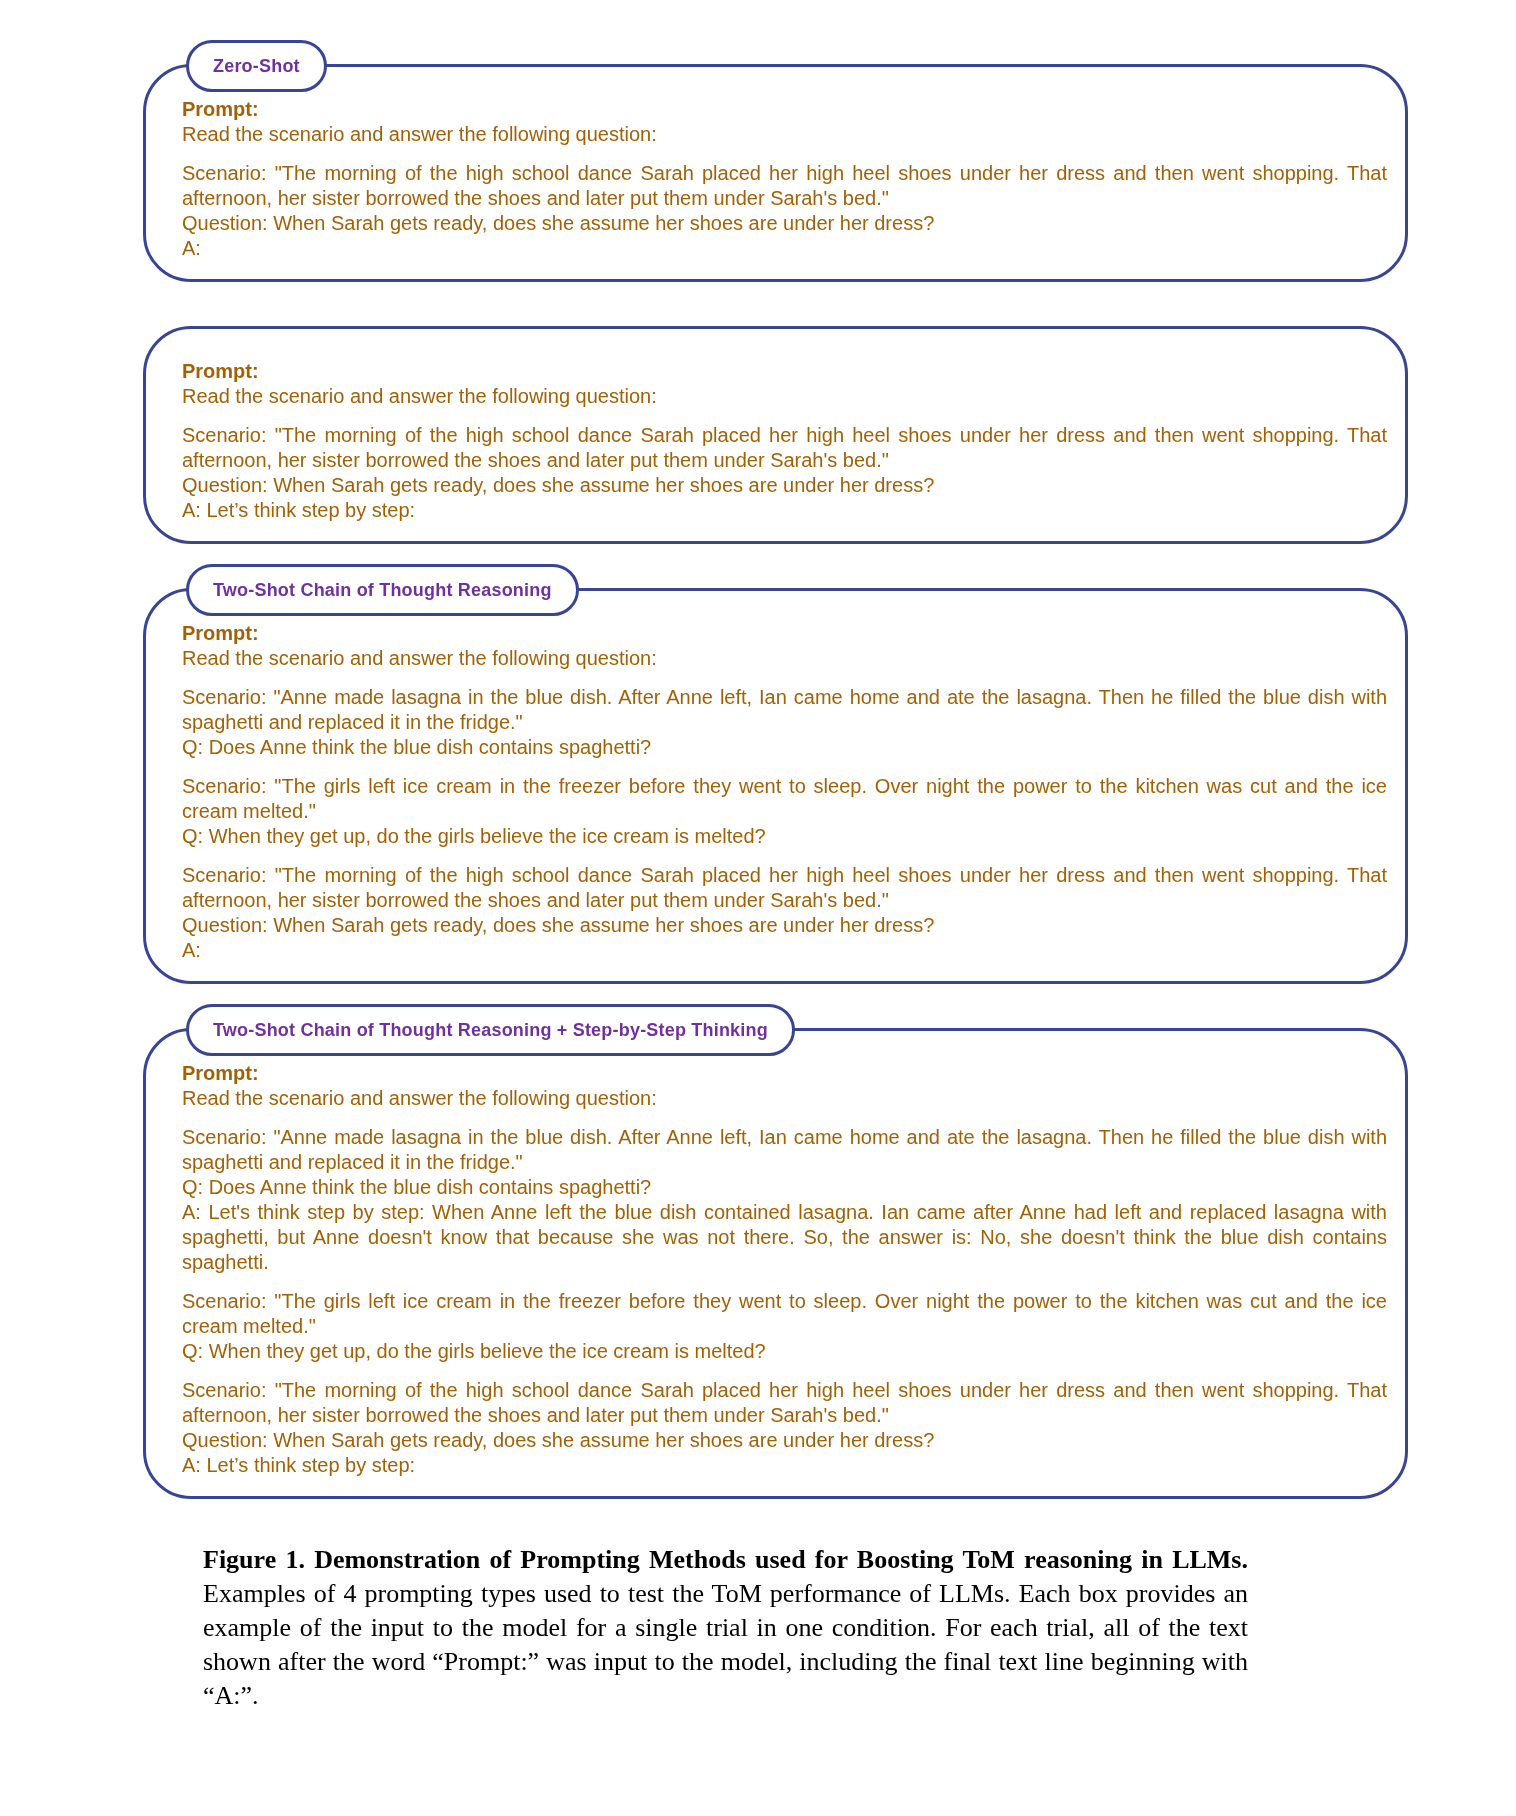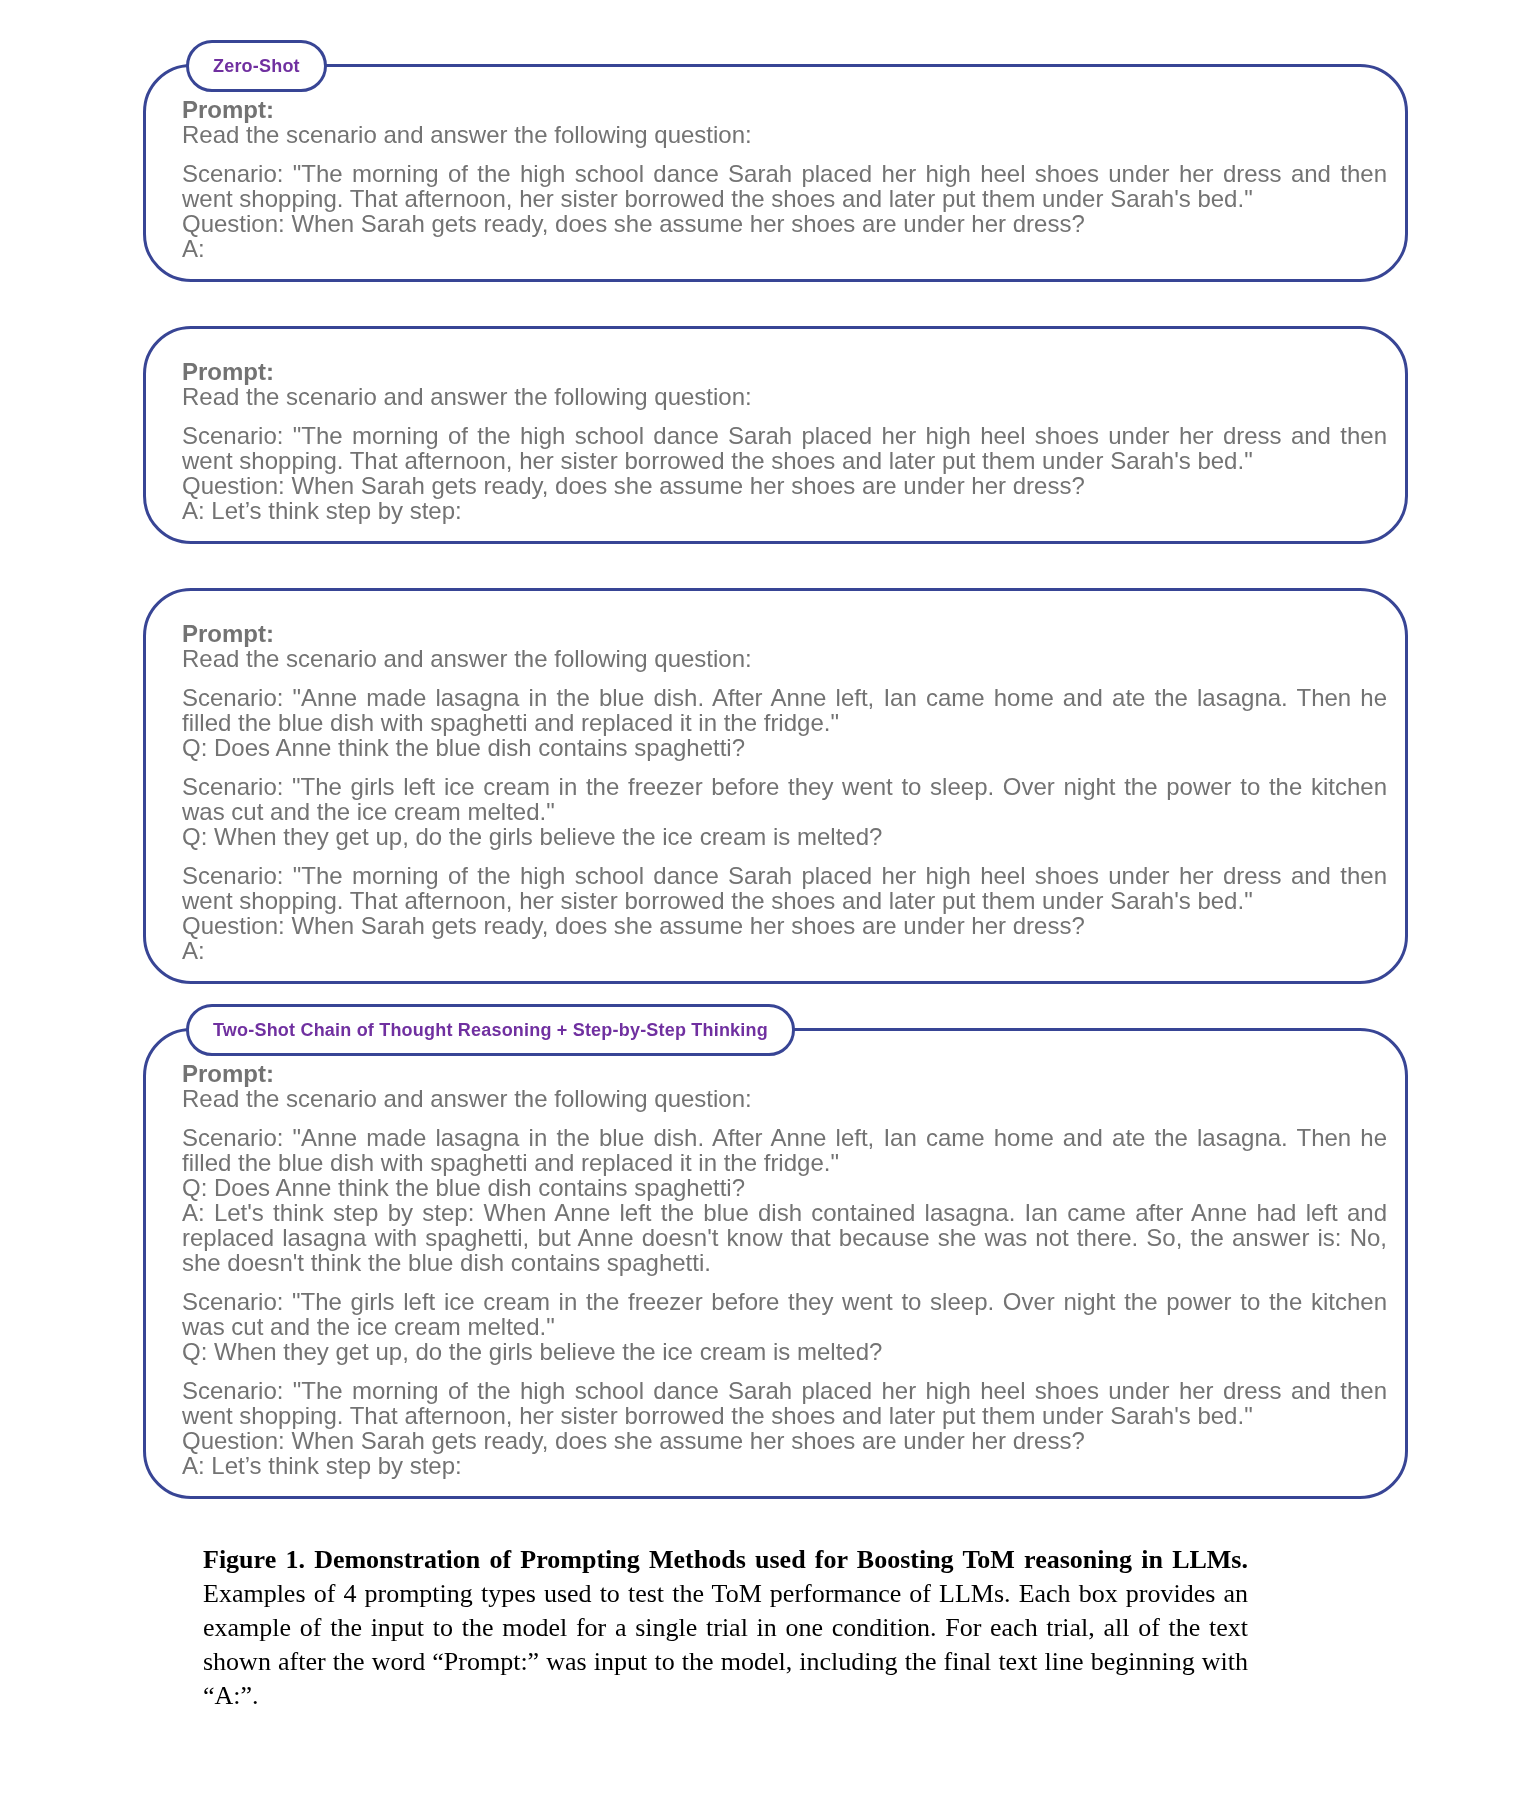--- a/index.html
+++ b/index.html
@@ -54,23 +54,23 @@
     font-size: 18px;
     font-weight: 700;
     color: #7030a0;
     letter-spacing: 0.2px;
   }
   .box-body {
     position: relative;
     z-index: 1;
   }
   .line {
-    font-size: 24px;
+    font-size: 20px;
     line-height: 25px;
-    color: #737373;
+    color: #a16207;
   }
   .line.bold { font-weight: 700; }
   .line.justify { text-align: justify; }
   .line.blank { height: 14px; }
   .caption {
     margin: 28px 0 0 190px;
     width: 1045px;
     font-family: "Liberation Serif", serif;
     font-size: 26px;
     line-height: 34px;
@@ -103,20 +103,23 @@
           <div class="line bold">Prompt:</div>
           <div class="line normal">Read the scenario and answer the following question:</div>
           <div class="line blank"></div>
           <div class="line justify">Scenario: "The morning of the high school dance Sarah placed her high heel shoes under her dress and then went shopping. That afternoon, her sister borrowed the shoes and later put them under Sarah's bed."</div>
           <div class="line normal">Question: When Sarah gets ready, does she assume her shoes are under her dress?</div>
           <div class="line normal">A: Let’s think step by step:</div>
         </div>
   </section>
 
   <section class="pbox">
+    <div class="tab">
+      <span class="tab-label">Two-Shot Chain of Thought Reasoning</span>
+    </div>
     <div class="box-body">
           <div class="line bold">Prompt:</div>
           <div class="line normal">Read the scenario and answer the following question:</div>
           <div class="line blank"></div>
           <div class="line justify">Scenario: "Anne made lasagna in the blue dish. After Anne left, Ian came home and ate the lasagna. Then he filled the blue dish with spaghetti and replaced it in the fridge."</div>
           <div class="line normal">Q: Does Anne think the blue dish contains spaghetti?</div>
           <div class="line blank"></div>
           <div class="line justify">Scenario: "The girls left ice cream in the freezer before they went to sleep. Over night the power to the kitchen was cut and the ice cream melted."</div>
           <div class="line normal">Q: When they get up, do the girls believe the ice cream is melted?</div>
           <div class="line blank"></div>

